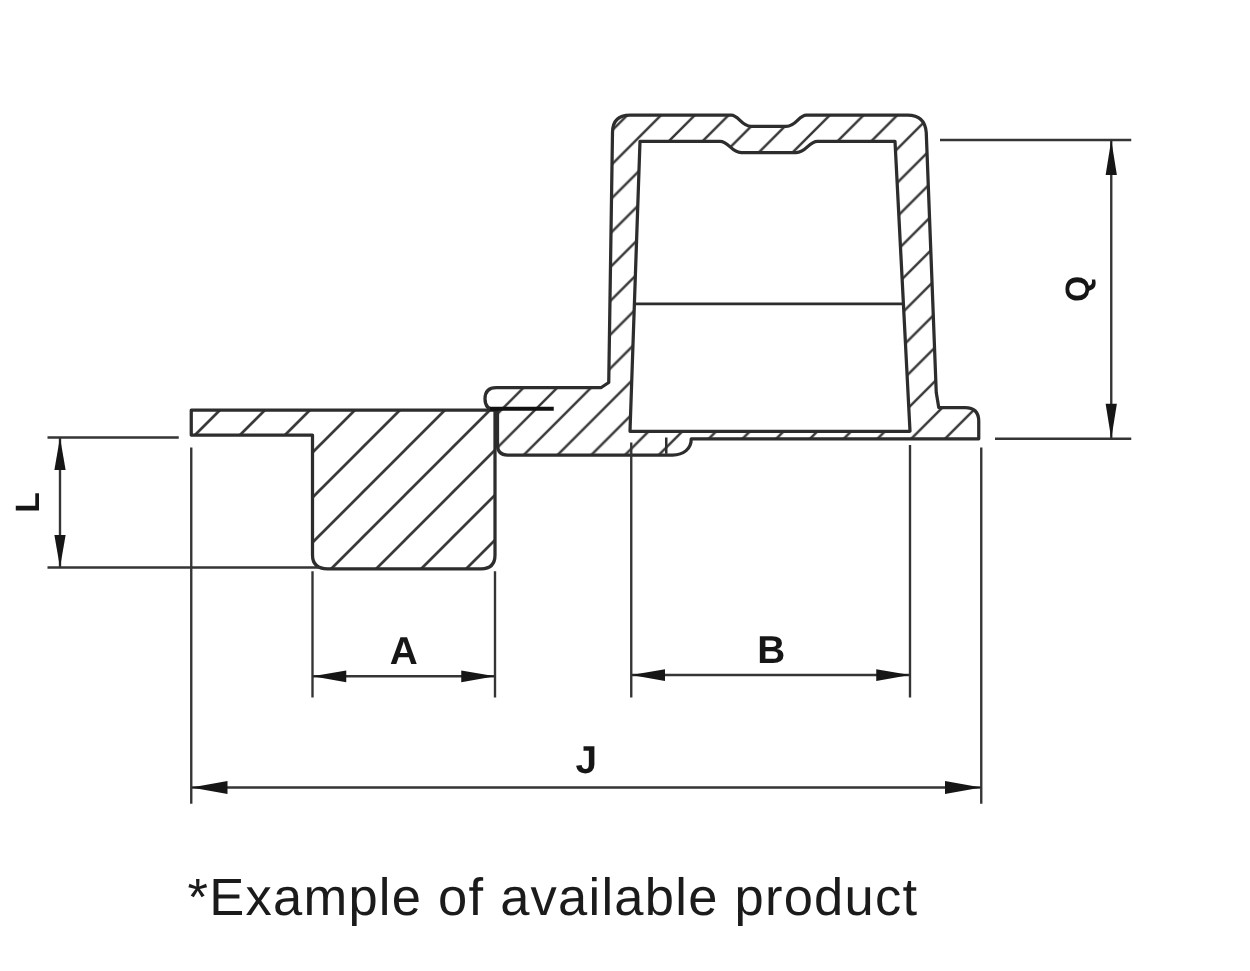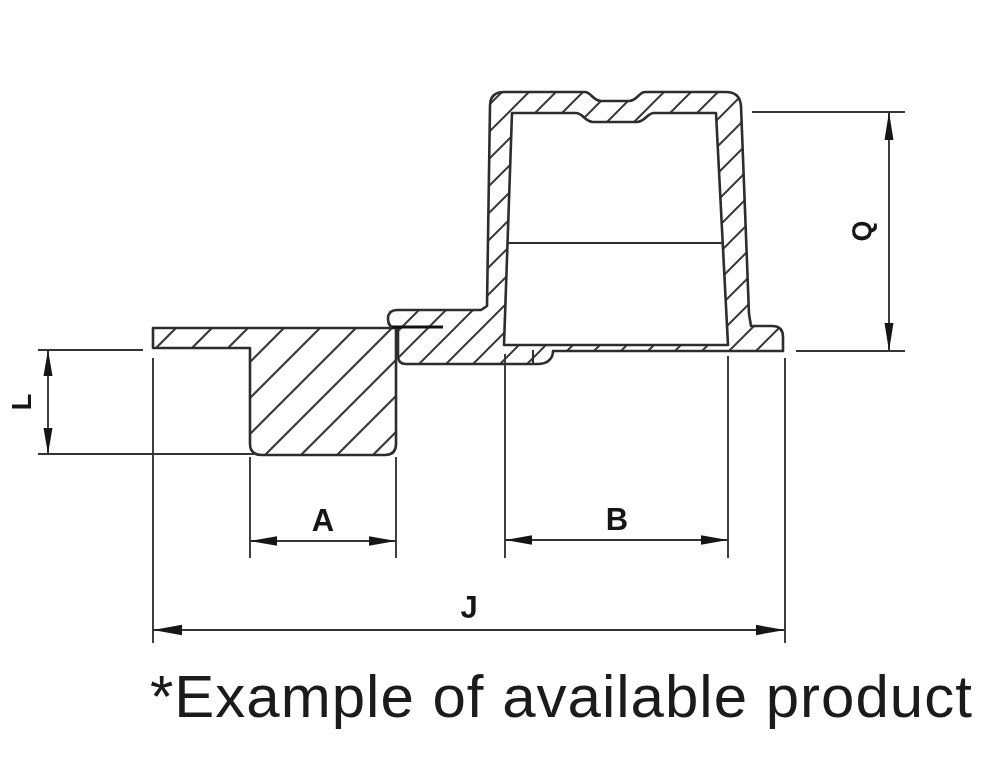--- a/index.html
+++ b/index.html
@@ -6,23 +6,23 @@
   .stage{
     position:relative;
     width:1000px;height:777px;
     background:#ffffff;
     font-family:"Liberation Sans", sans-serif;
     overflow:hidden;
   }
   svg{position:absolute;left:0;top:0;}
   .caption{
     position:absolute;
-    left:150px;top:662px;
+    left:150px;top:694px;
     width:820px;
-    font-size:60px;
+    font-size:42px;
     font-weight:400;
     letter-spacing:1px;
     color:#1b1b1b;
     white-space:nowrap;
   }
   .dim-label{
     font-family:"Liberation Sans", sans-serif;
     font-weight:bold;
     fill:#161616;
   }

